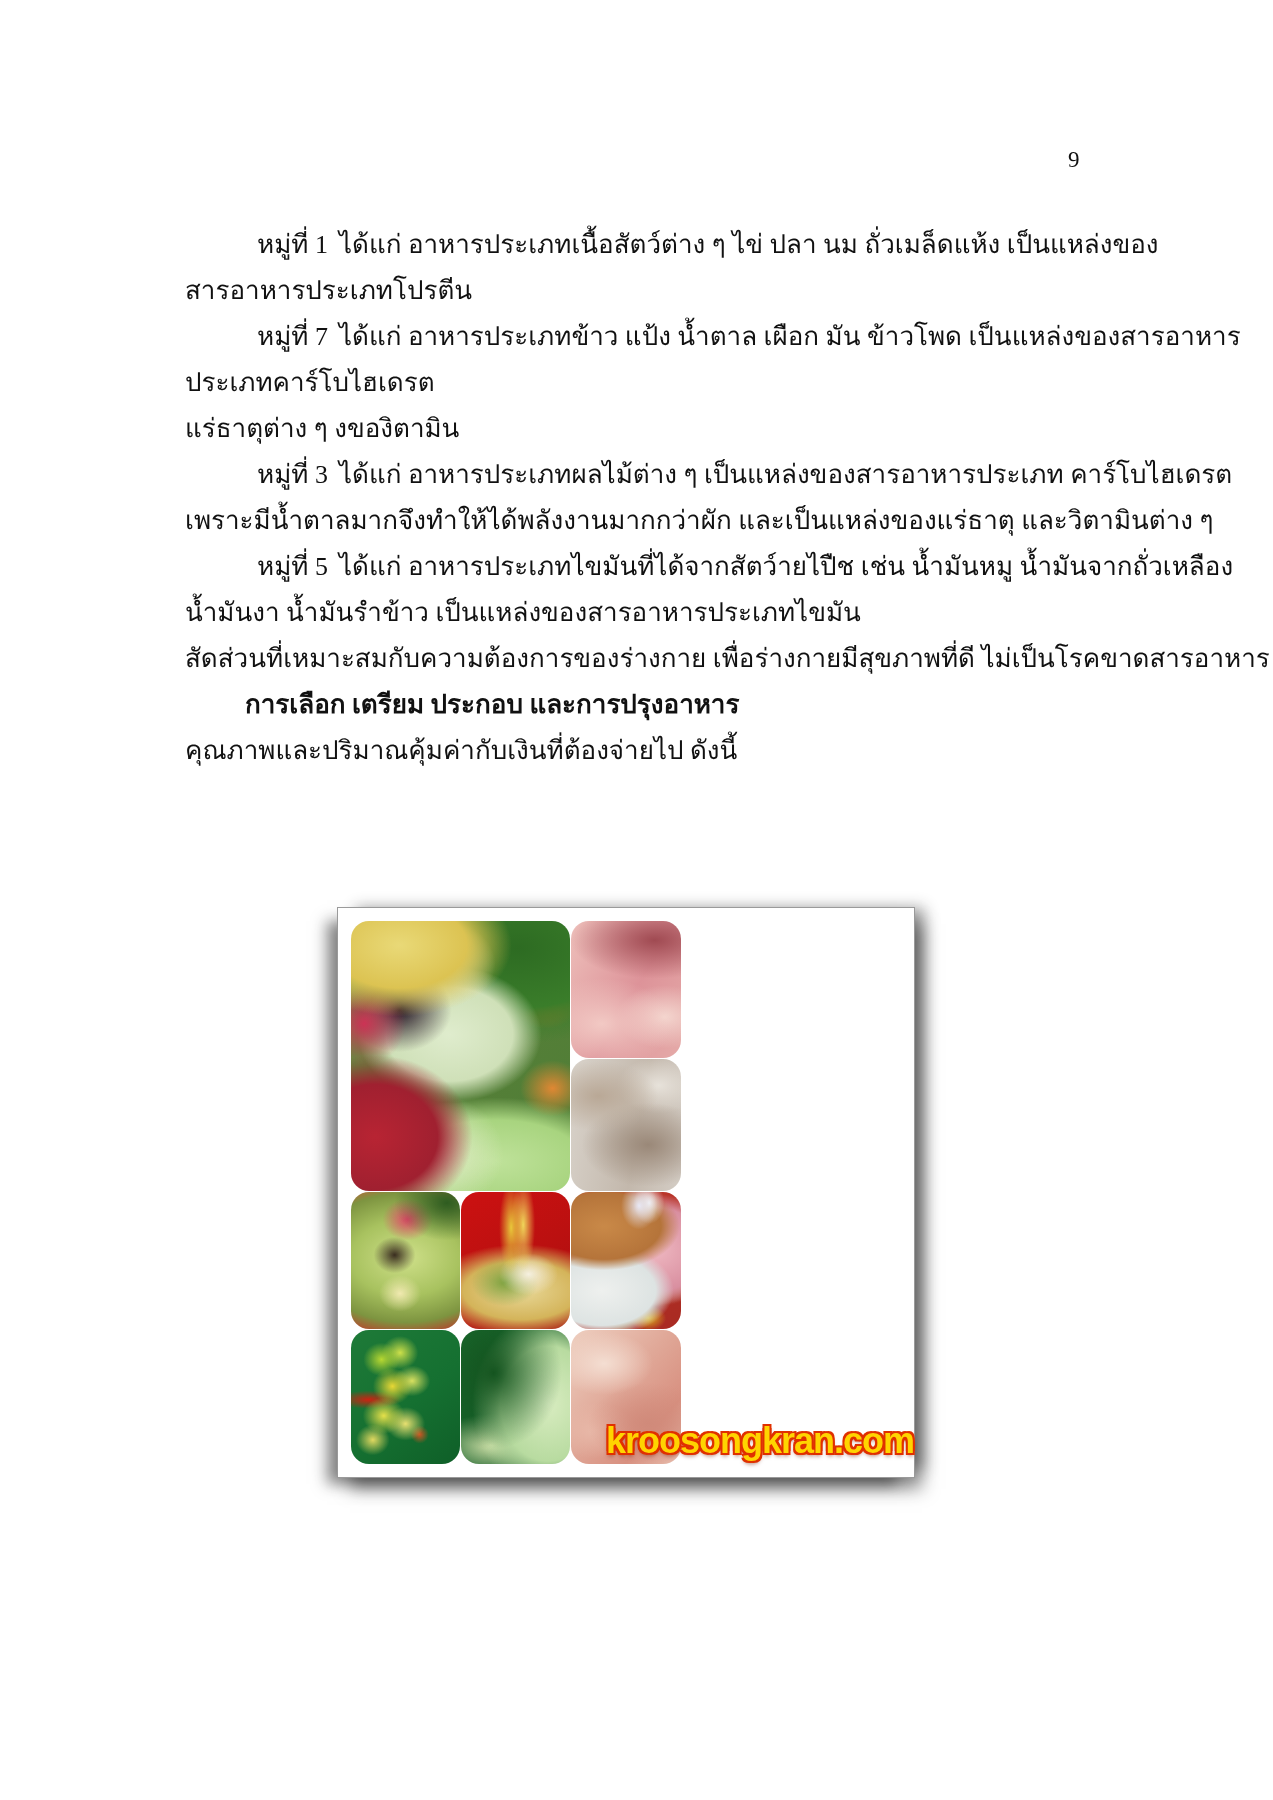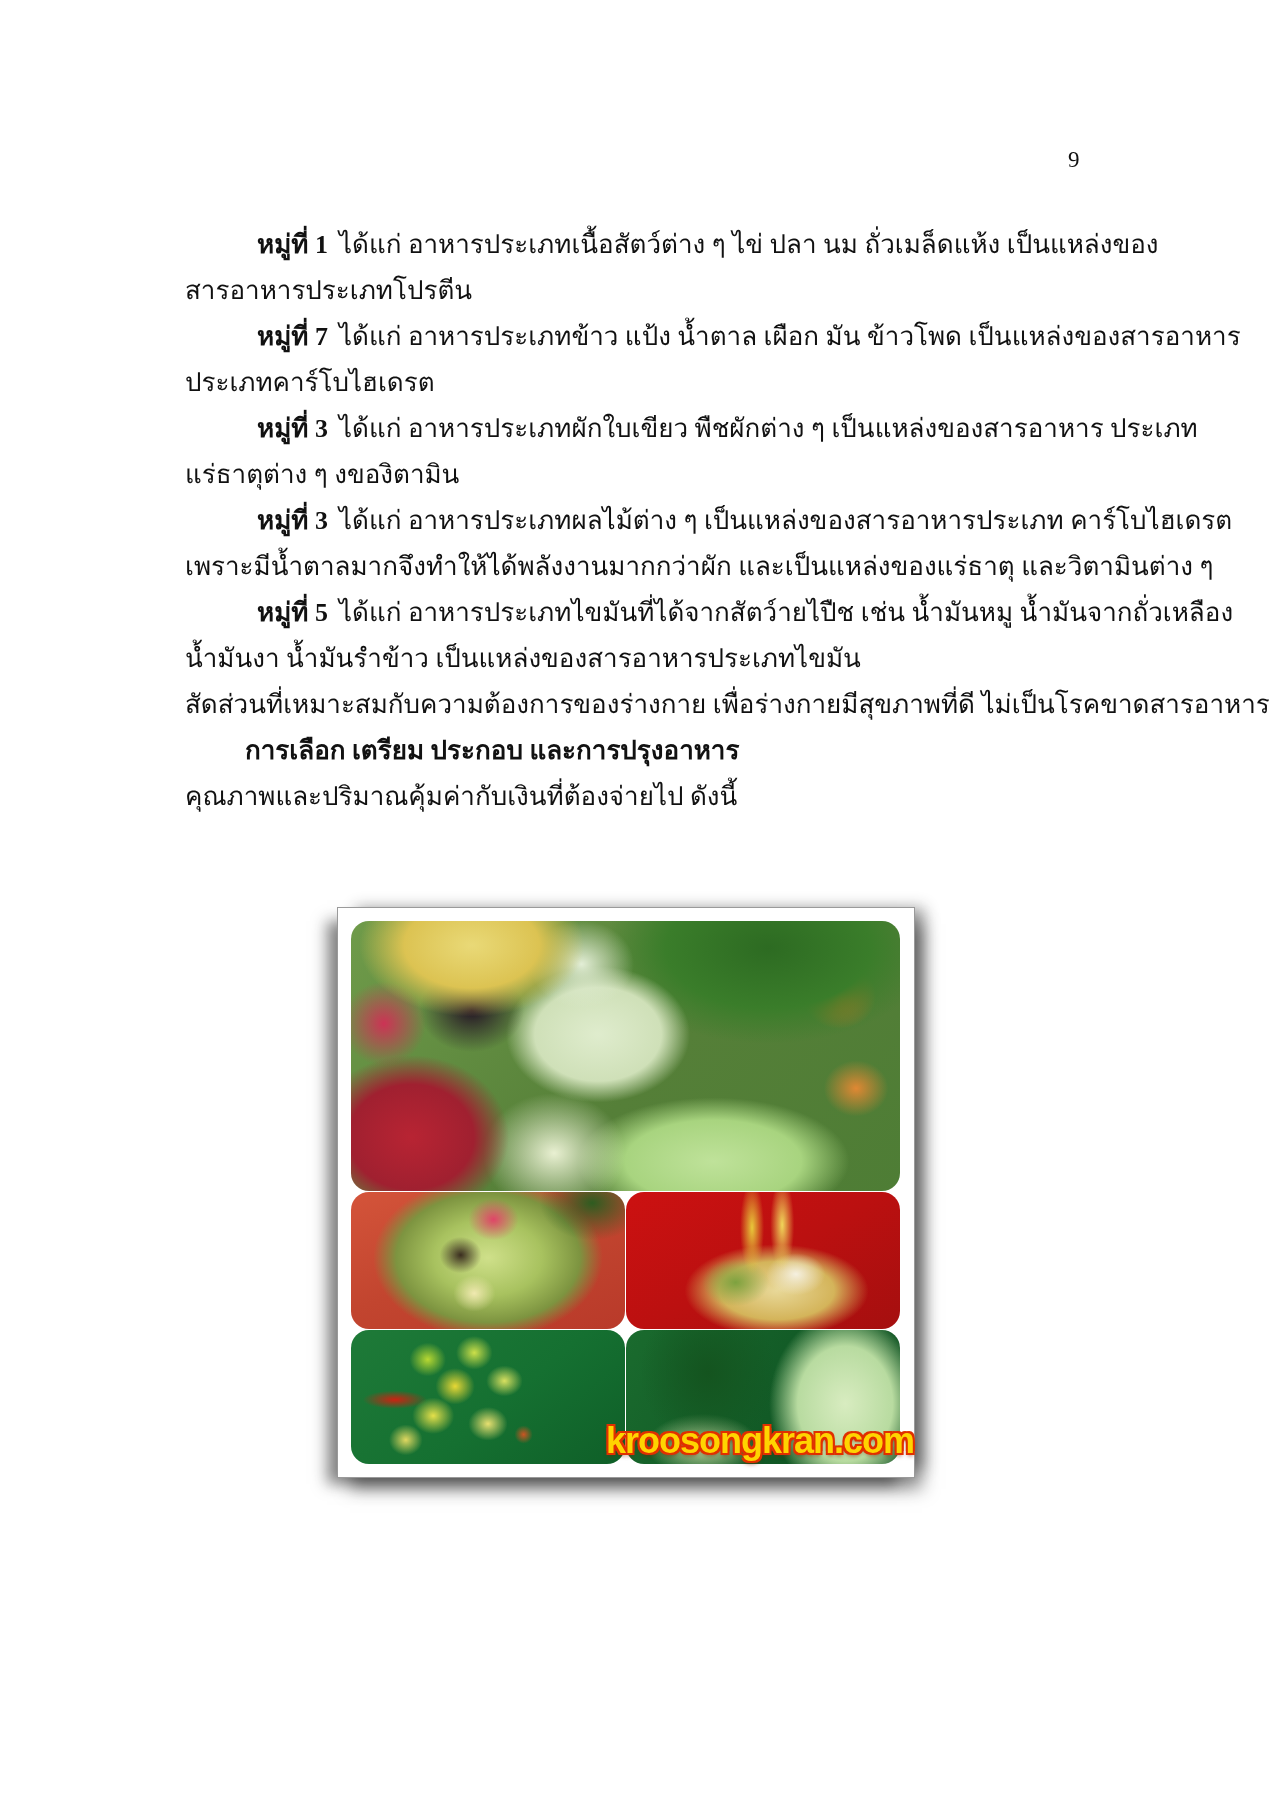--- a/index.html
+++ b/index.html
@@ -17,41 +17,41 @@
   }
   .textblock {
     position:absolute; left:185px; top:222px; width:908px;
   }
   .line {
     display:block; height:46px; line-height:46px;
     font-size:26px; white-space:nowrap;
   }
   .indent   { padding-left:72px; }
   .h-indent { padding-left:60px; }
-  .prefix { font-weight:bold; margin-right:11px; }
+  .prefix { font-weight:normal; margin-right:11px; }
   .prefix:empty { margin-right:0; }
   .heading span { font-weight:bold; }
 
   
   .collage-frame {
     position:absolute; left:337px; top:907px;
     width:578px; height:571px;
     background:#ffffff;
     border:1px solid #9a9a9a;
     box-sizing:border-box;
     padding:13px;
     box-shadow:
       -14px 10px 14px -4px rgba(35,35,35,0.55),
        14px -4px 14px -5px rgba(35,35,35,0.45),
        10px 14px 16px -3px rgba(35,35,35,0.50);
   }
   .collage-grid {
     position:relative;
     display:grid; width:100%; height:100%;
-    grid-template-columns:1fr 1fr;
+    grid-template-columns:1fr 1fr 1fr 1fr 1fr;
     grid-template-rows:137px 132px 137px 1fr;
     gap:1px;
   }
   .photo { border-radius:18px; }
 
   .photo-big { grid-column:1/3; grid-row:1/3;
     background:
       radial-gradient(150px 95px at 22% 9%,  #e9d977 0%, #dcc352 45%, rgba(0,0,0,0) 75%),
       radial-gradient(60px 60px  at 6%  38%, #cc3355 0%, rgba(0,0,0,0) 70%),
       radial-gradient(75px 60px  at 22% 33%, #241425 0%, rgba(0,0,0,0) 70%),
@@ -156,21 +156,20 @@
 
 <div class="page">
 
   <span class="page-number">9</span>
 
   <div class="textblock">
     <div class="line indent"><span class="prefix">หมู่ที่ 1</span><span>ได้แก่ อาหารประเภทเนื้อสัตว์ต่าง ๆ  ไข่  ปลา  นม  ถั่วเมล็ดแห้ง  เป็นแหล่งของ</span></div>
     <div class="line"><span class="prefix"></span><span>สารอาหารประเภทโปรตีน</span></div>
     <div class="line indent"><span class="prefix">หมู่ที่ 7</span><span>ได้แก่ อาหารประเภทข้าว แป้ง น้ำตาล เผือก มัน ข้าวโพด เป็นแหล่งของสารอาหาร</span></div>
     <div class="line"><span class="prefix"></span><span>ประเภทคาร์โบไฮเดรต</span></div>
-    <div class="line indent"><span class="prefix">หมู่ที่ 3</span><span>ได้แก่ อาหารประเภทผักใบเขียว พืชผักต่าง ๆ เป็นแหล่งของสารอาหาร ประเภท</span></div>
     <div class="line"><span class="prefix"></span><span>แร่ธาตุต่าง ๆ งของิตามิน</span></div>
     <div class="line indent"><span class="prefix">หมู่ที่ 3</span><span>ได้แก่ อาหารประเภทผลไม้ต่าง ๆ เป็นแหล่งของสารอาหารประเภท คาร์โบไฮเดรต</span></div>
     <div class="line"><span class="prefix"></span><span>เพราะมีน้ำตาลมากจึงทำให้ได้พลังงานมากกว่าผัก และเป็นแหล่งของแร่ธาตุ และวิตามินต่าง ๆ</span></div>
     <div class="line indent"><span class="prefix">หมู่ที่ 5</span><span>ได้แก่ อาหารประเภทไขมันที่ได้จากสัตว์ายไปืช เช่น น้ำมันหมู น้ำมันจากถั่วเหลือง</span></div>
     <div class="line"><span class="prefix"></span><span>น้ำมันงา น้ำมันรำข้าว เป็นแหล่งของสารอาหารประเภทไขมัน</span></div>
     <div class="line"><span class="prefix"></span><span>สัดส่วนที่เหมาะสมกับความต้องการของร่างกาย เพื่อร่างกายมีสุขภาพที่ดี ไม่เป็นโรคขาดสารอาหาร</span></div>
     <div class="line h-indent heading"><span class="prefix"></span><span>การเลือก เตรียม ประกอบ และการปรุงอาหาร</span></div>
     <div class="line"><span class="prefix"></span><span>คุณภาพและปริมาณคุ้มค่ากับเงินที่ต้องจ่ายไป ดังนี้</span></div>
   </div>
 

